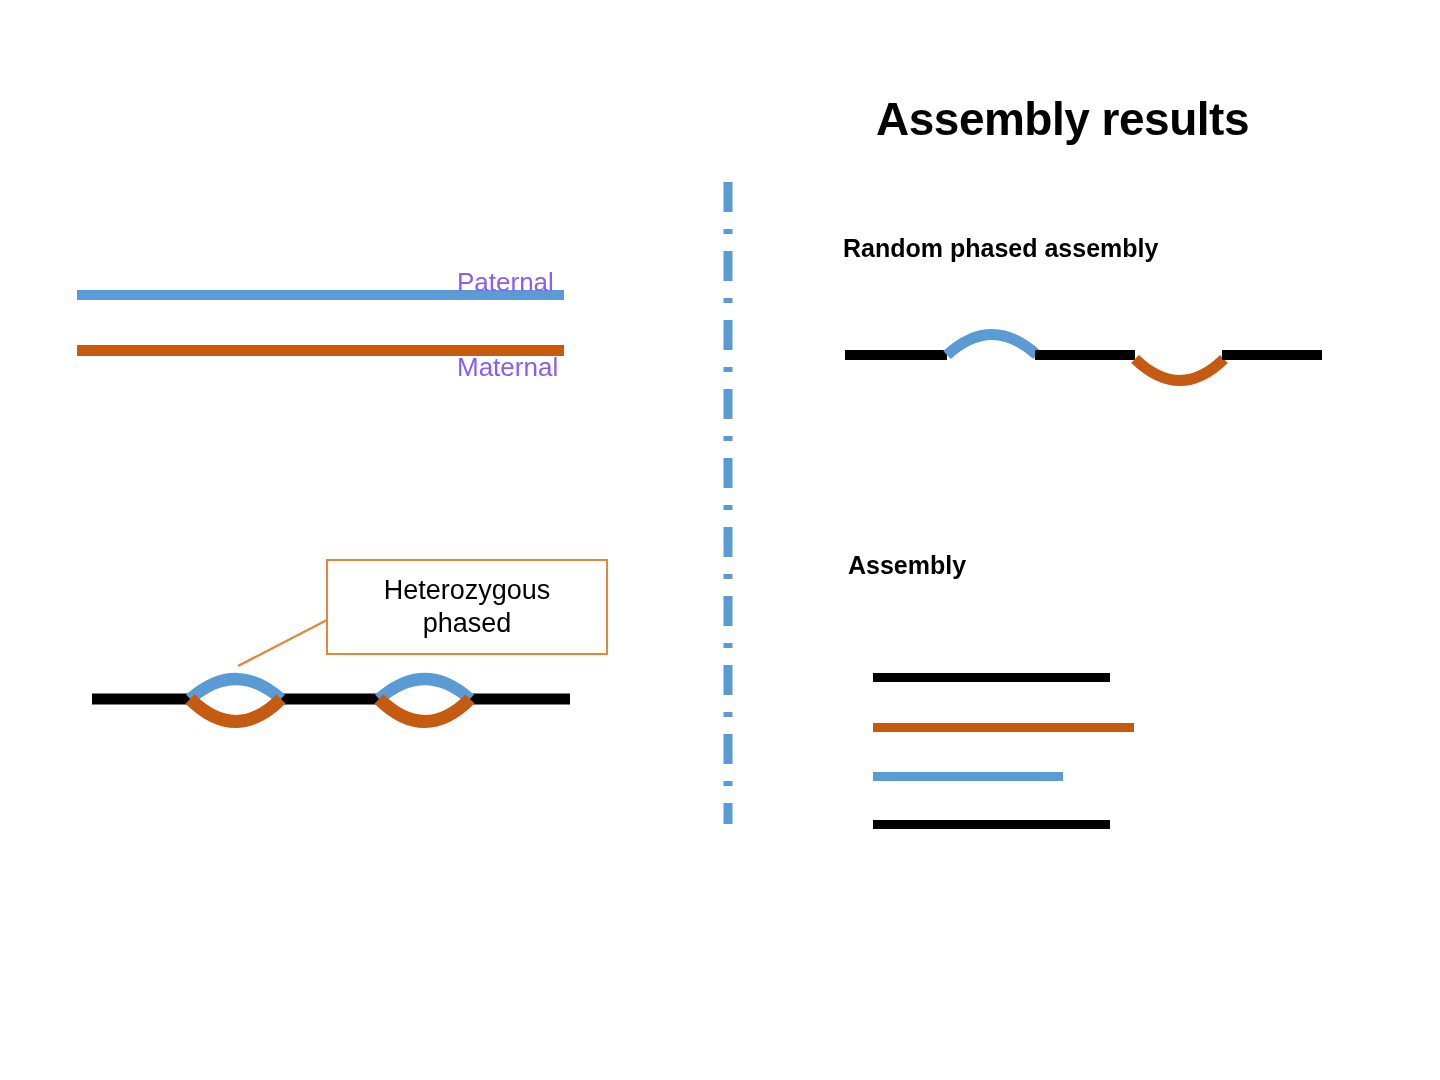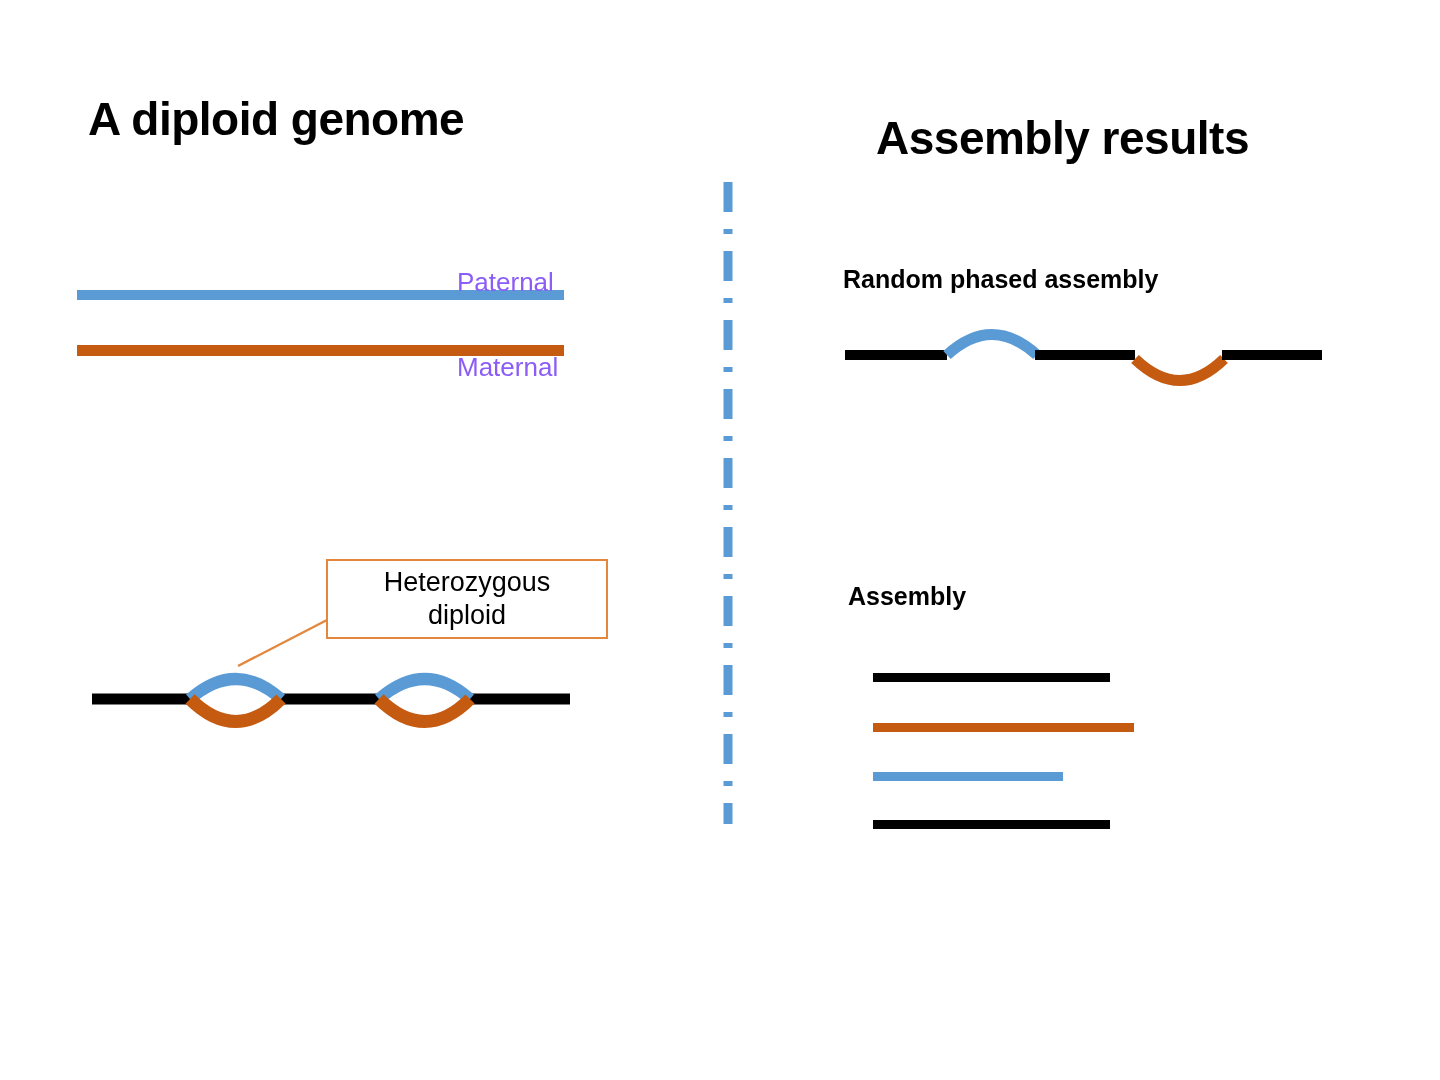--- a/index.html
+++ b/index.html
@@ -21,28 +21,27 @@
   .abs { position: absolute; }
 
   .panel-title {
     font-weight: bold;
     font-size: 46px;
     color: #000000;
     letter-spacing: -0.5px;
     white-space: nowrap;
   }
   #title-left  { left: 88px;  top: 92px; }
-  #title-right { left: 876px; top: 92px; margin-top: 19px; }
+  #title-right { left: 876px; top: 92px; }
 
   .section-heading {
     font-weight: bold;
     font-size: 25px;
     color: #000000;
     white-space: nowrap;
-    margin-top: 31px;
   }
   #heading-random { left: 843px; top: 234px; }
   #heading-haplotigs { left: 848px; top: 551px; }
 
   .strand-label {
     font-size: 26px;
     color: #8b5cf6;
     white-space: nowrap;
   }
   #label-paternal { left: 457px; top: 267px; }
@@ -53,21 +52,21 @@
     left: 77px; top: 290px; width: 487px; height: 10px;
     background: #5B9BD5;
   }
   #bar-maternal {
     left: 77px; top: 345px; width: 487px; height: 11px;
     background: #C55A11;
   }
 
   
   #callout-box {
-    left: 326px; top: 559px; width: 282px; height: 80px;
+    left: 326px; top: 559px; width: 282px; height: 96px;
     border: 2px solid #E2873C;
     background: #ffffff;
     box-sizing: border-box;
     display: flex;
     flex-direction: column;
     align-items: center;
     justify-content: center;
     line-height: 1.22;
   }
   #callout-box .callout-text {
@@ -87,31 +86,30 @@
   #haplotig-1 { left: 873px; top: 673px; width: 237px; height: 9px;  background: #000000; }
   #haplotig-2 { left: 873px; top: 723px; width: 261px; height: 9px;  background: #C55A11; }
   #haplotig-3 { left: 873px; top: 772px; width: 190px; height: 9px;  background: #5B9BD5; }
   #haplotig-4 { left: 873px; top: 820px; width: 237px; height: 9px;  background: #000000; }
 </style>
 </head>
 <body>
 
 <div id="page">
 
-  <div class="abs panel-title" id="title-left">A diploid genome</div>
 
   <div class="abs bar" id="bar-paternal"></div>
   <div class="abs strand-label" id="label-paternal">Paternal</div>
 
   <div class="abs bar" id="bar-maternal"></div>
   <div class="abs strand-label" id="label-maternal">Maternal</div>
 
   <div class="abs" id="callout-box">
     <div class="callout-text">Heterozygous</div>
-    <div class="callout-text">diploid</div>
+    <div class="callout-text">phased</div>
   </div>
 
   <div class="abs panel-title" id="title-right">Assembly results</div>
 
   <div class="abs section-heading" id="heading-random">Random phased assembly</div>
 
   <div class="abs section-heading" id="heading-haplotigs">Assembly</div>
 
   <div class="abs bar" id="haplotig-1"></div>
   <div class="abs bar" id="haplotig-2"></div>

